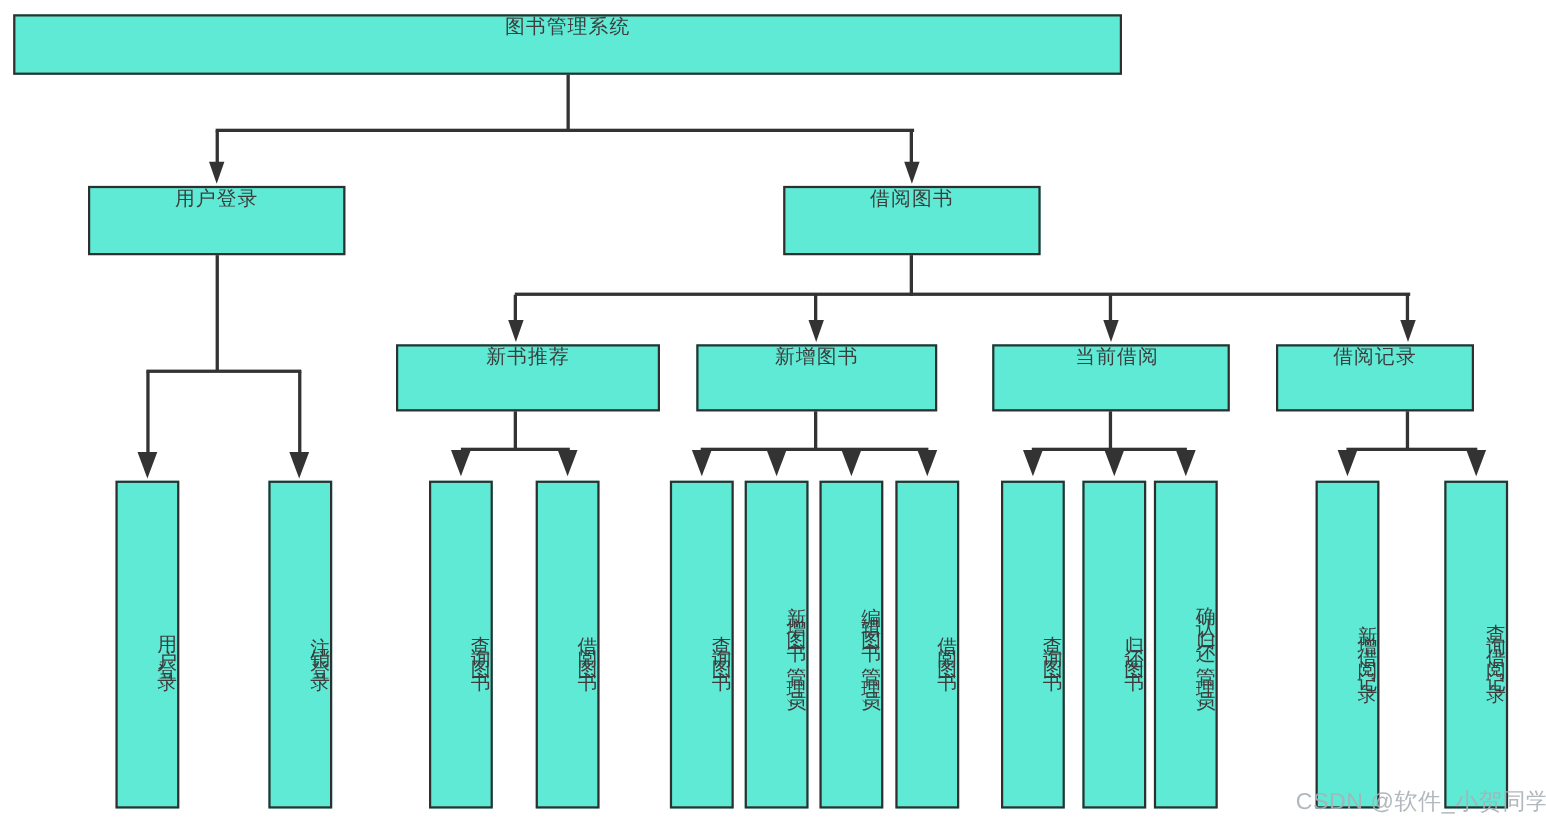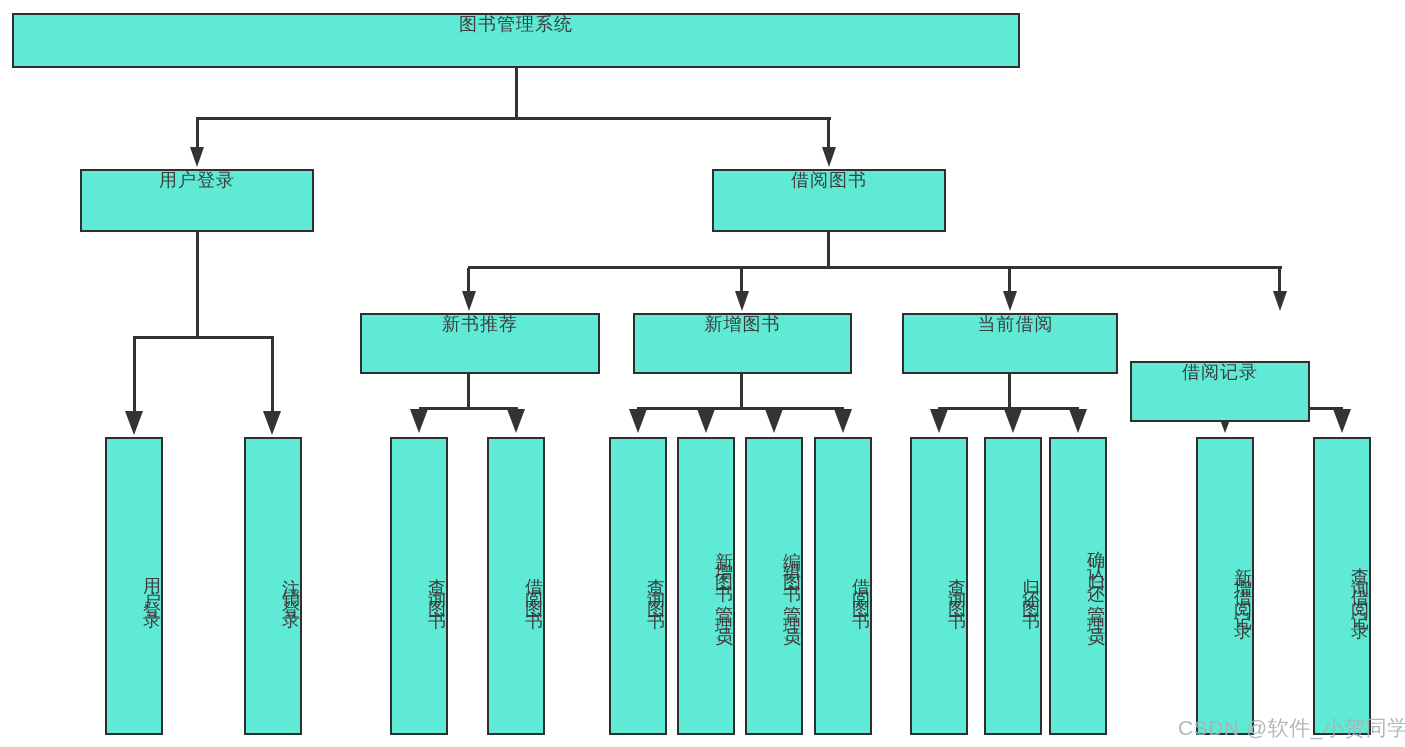--- a/index.html
+++ b/index.html
@@ -75,21 +75,21 @@
 
   <div class="box h" style="left:360px; top:313px; width:240px; height:61px;">
     <span>新书推荐</span>
   </div>
   <div class="box h" style="left:633px; top:313px; width:219px; height:61px;">
     <span>新增图书</span>
   </div>
   <div class="box h" style="left:902px; top:313px; width:216px; height:61px;padding-left:11px;">
     <span>当前借阅</span>
   </div>
-  <div class="box h" style="left:1130px; top:313px; width:180px; height:61px;margin-top:48px;">
+  <div class="box h" style="left:1160px; top:313px; width:180px; height:61px;">
     <span>借阅记录</span>
   </div>
 
   <div class="box v" style="left:105px; top:437px; width:58px; height:298px;">
     <span>用户登录</span>
   </div>
   <div class="box v" style="left:244px; top:437px; width:58px; height:298px;">
     <span>注销登录</span>
   </div>
   <div class="box v" style="left:390px; top:437px; width:58px; height:298px;">

